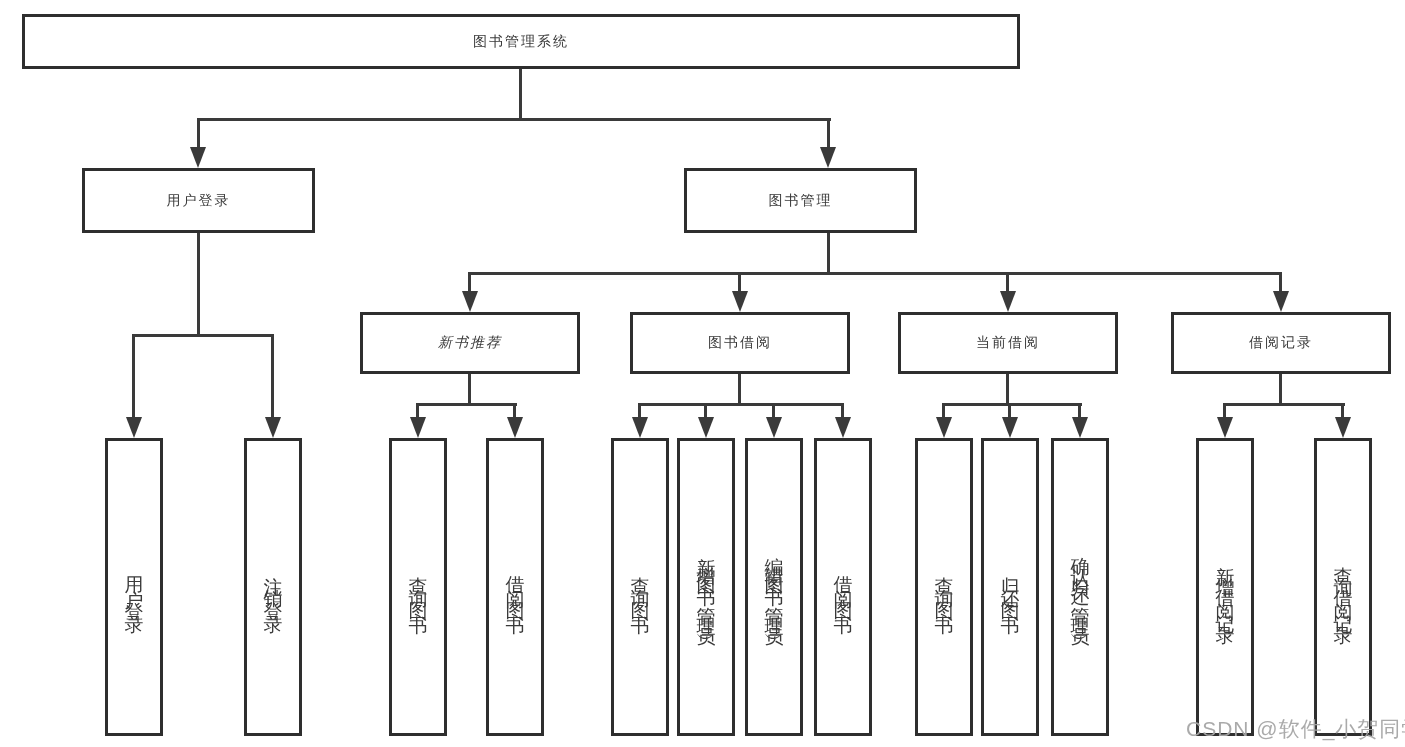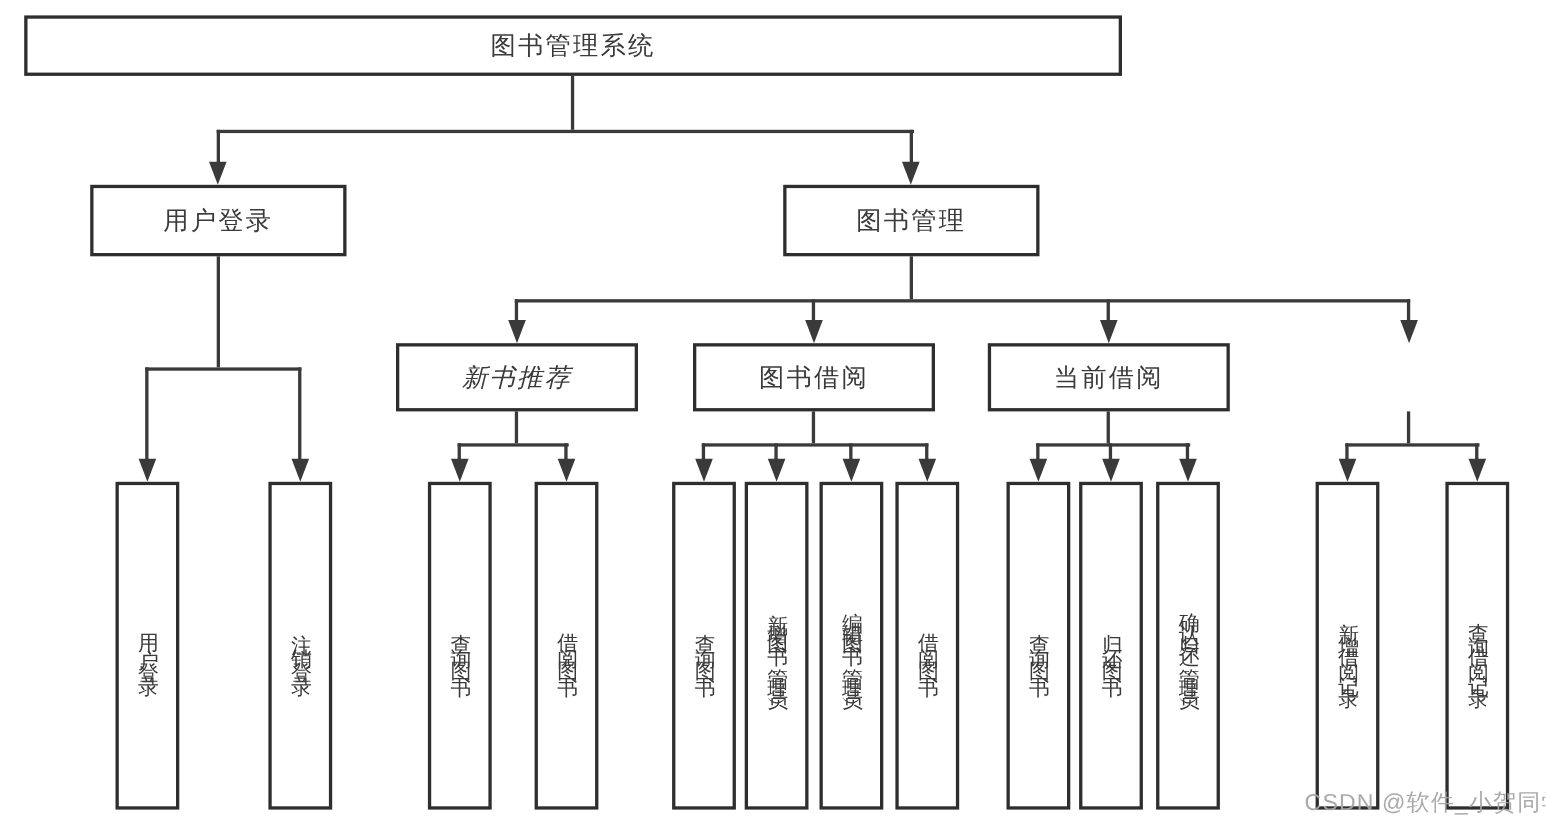--- a/index.html
+++ b/index.html
@@ -14,21 +14,21 @@
   .box {
     position: absolute;
     background: #ffffff;
     border: 3px solid #2e2e2e;
     box-sizing: border-box;
     display: flex;
     align-items: center;
     justify-content: center;
     color: #3a3a3a;
   }
-  .hnode { font-size: 23px; letter-spacing: 2px; }
+  .hnode { font-size: 14px; letter-spacing: 2px; }
   .leaf  { }
   .vtext {
     writing-mode: vertical-rl;
     text-orientation: mixed;
     font-size: 19px;
     color: #3a3a3a;
   }
   .vt-short { letter-spacing: 13px; }
   .vt-mid   { letter-spacing: 12px; }
   .vt-long  { letter-spacing: 10px; }
@@ -64,21 +64,21 @@
   <div class="vl" style="left:519px; top:69px;  height:49px;"></div>
   <div class="hl" style="left:197px; top:118px; width:634px;"></div>
   <div class="vl" style="left:197px; top:118px; height:33px;"></div>
   <div class="vl" style="left:827px; top:118px; height:33px;"></div>
   <div class="arr" style="left:190px; top:147px;"></div>
   <div class="arr" style="left:820px; top:147px;"></div>
 
   <div class="box hnode" style="left:82px; top:168px; width:233px; height:65px;">
     <span>用户登录</span>
   </div>
-  <div class="box hnode" style="left:712px; top:168px; width:233px; height:65px;">
+  <div class="box hnode" style="left:684px; top:168px; width:233px; height:65px;">
     <span>图书管理</span>
   </div>
 
   <div class="vl" style="left:197px; top:233px; height:101px;"></div>
   <div class="hl" style="left:132px; top:334px; width:142px;"></div>
   <div class="vl" style="left:132px; top:334px; height:87px;"></div>
   <div class="vl" style="left:271px; top:334px; height:87px;"></div>
   <div class="arr" style="left:126px; top:417px;"></div>
   <div class="arr" style="left:265px; top:417px;"></div>
 
@@ -94,20 +94,23 @@
   <div class="arr" style="left:1273px; top:291px;"></div>
 
   <div class="box hnode" style="left:360px; top:312px; width:220px; height:62px;font-style:italic;">
     <span>新书推荐</span>
   </div>
   <div class="box hnode" style="left:630px; top:312px; width:220px; height:62px;">
     <span>图书借阅</span>
   </div>
   <div class="box hnode" style="left:898px; top:312px; width:220px; height:62px;">
     <span>当前借阅</span>
+  </div>
+  <div class="box hnode" style="left:1171px; top:312px; width:220px; height:62px;">
+    <span>借阅记录</span>
   </div>
 
   <div class="vl" style="left:468px;  top:374px; height:29px;"></div>
   <div class="vl" style="left:738px;  top:374px; height:29px;"></div>
   <div class="vl" style="left:1006px; top:374px; height:29px;"></div>
   <div class="vl" style="left:1279px; top:374px; height:29px;"></div>
 
   <div class="hl" style="left:416px;  top:403px; width:101px;"></div>
   <div class="hl" style="left:638px;  top:403px; width:206px;"></div>
   <div class="hl" style="left:942px;  top:403px; width:140px;"></div>

